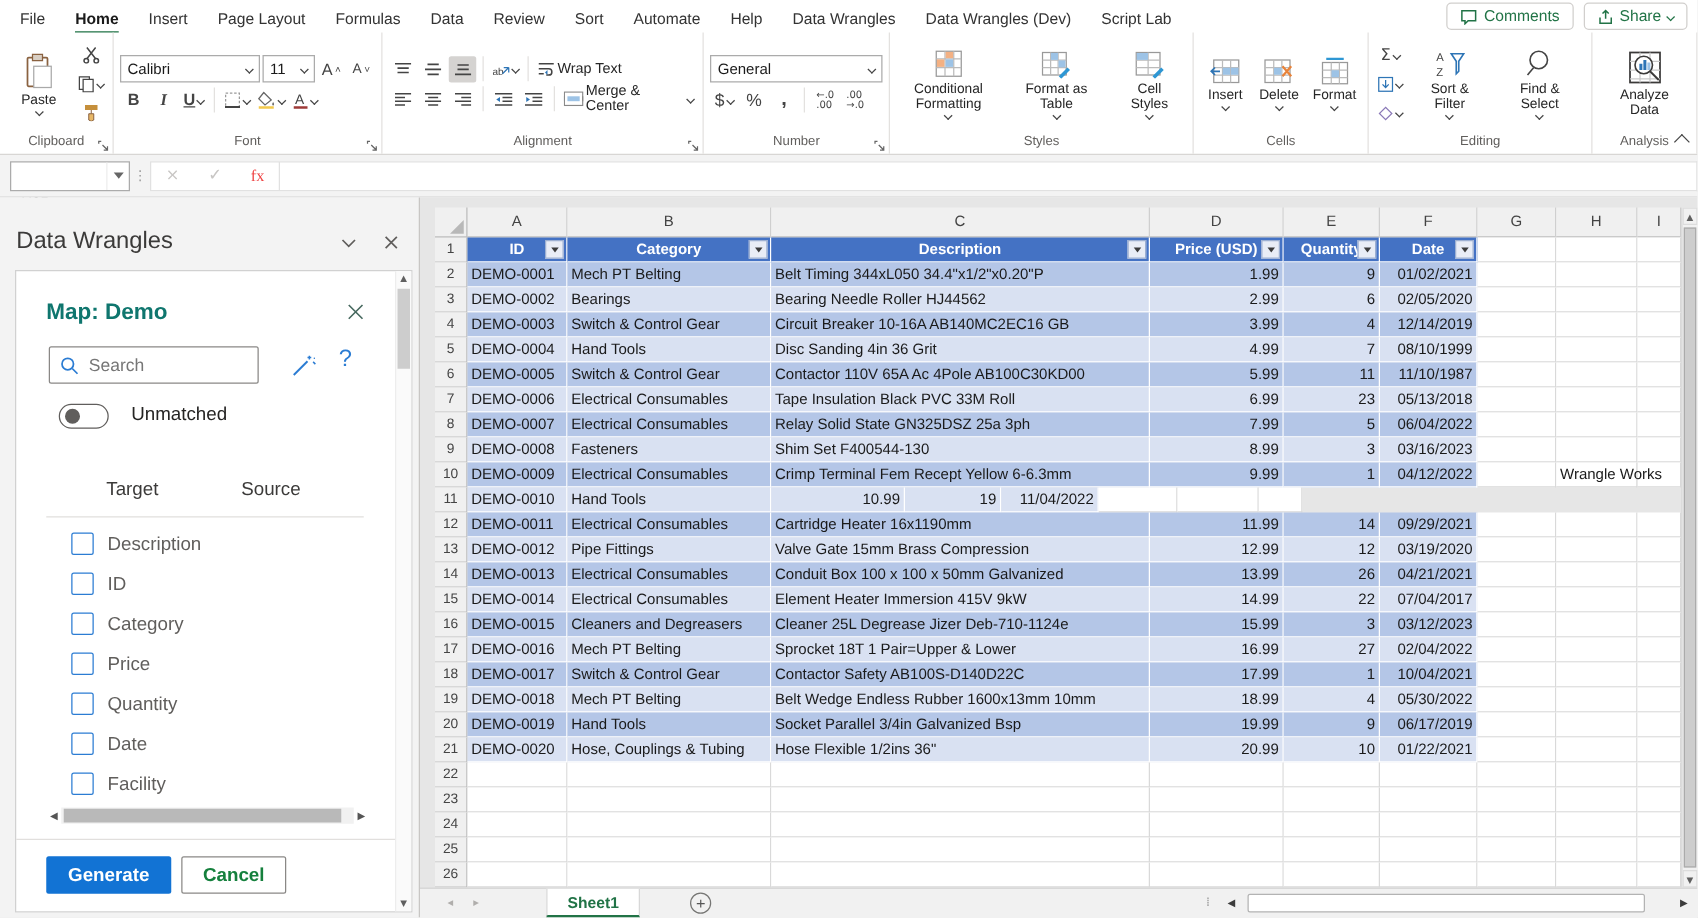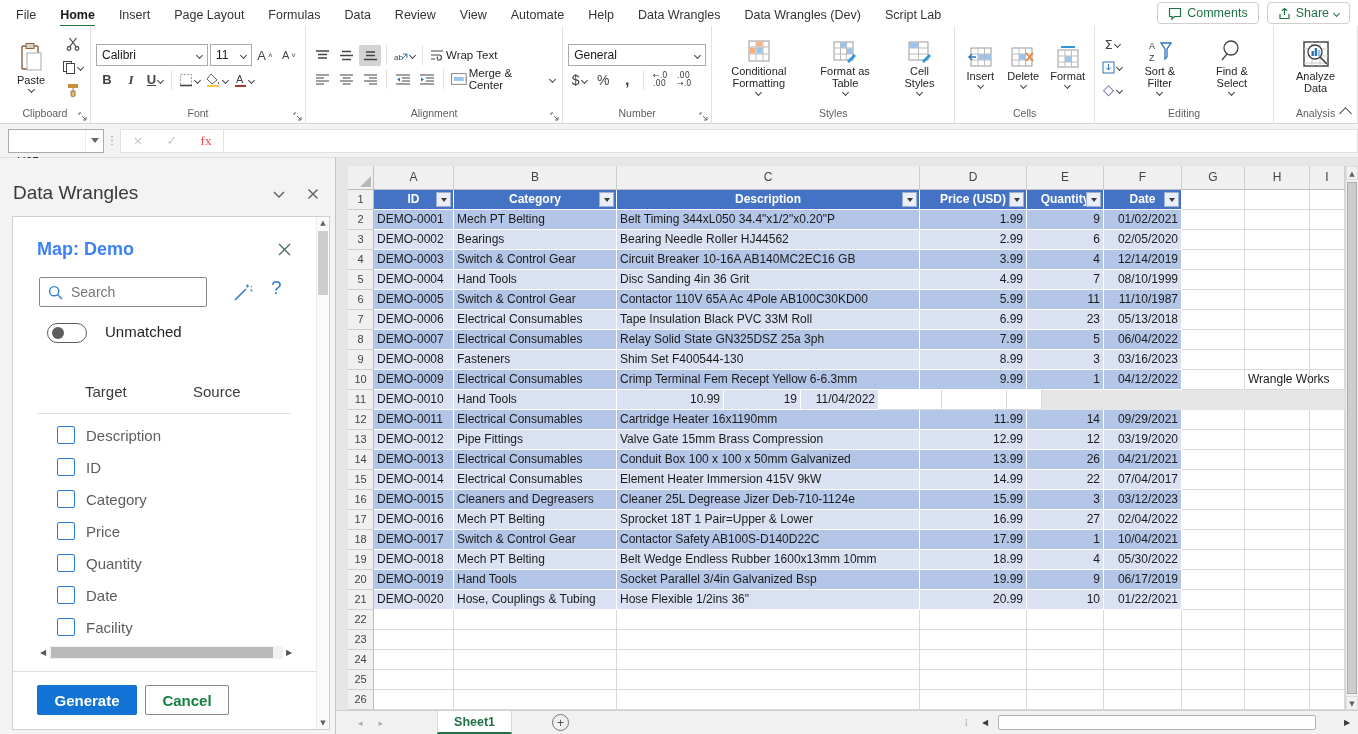--- a/index.html
+++ b/index.html
@@ -50,21 +50,21 @@
 
   
   #main { position:absolute; top:158px; left:0; width:1358px; height:576px; background:#e6e6e6; }
 
   
   #taskpane { position:absolute; left:0; top:0; width:336px; height:576px; background:#f3f3f3; border-right:1px solid #c8c6c4; }
   .tp-header { position:absolute; top:24px; left:13px; right:8px; height:28px; }
   .tp-title { font-size:19px; color:#3b3a39; }
   .tp-hicon { position:absolute; top:4px; }
   .tp-card { position:absolute; left:12px; top:58px; width:318px; height:514px; background:#fff; border:1px solid #d1d1d1; }
-  .card-title { position:absolute; left:24px; top:22px; font-size:18px; font-weight:bold; color:#3b82f6; }
+  .card-title { position:absolute; left:24px; top:22px; font-size:18px; font-weight:bold; color:#0f766e; }
   .map-close { position:absolute; right:36px; top:24px; }
   .searchbox { position:absolute; left:26px; top:60px; width:168px; height:30px; border:1px solid #8a8886; border-radius:2px; display:flex; align-items:center; padding:0 8px; gap:8px; background:#fff; }
   .searchbox .ph { color:#767676; font-size:14px; }
   .wand { position:absolute; left:220px; top:66px; }
   .help-q { position:absolute; left:258px; top:60px; font-size:19px; color:#2b7cd3; }
   .toggle { position:absolute; left:34px; top:106px; width:40px; height:20px; border:1px solid #605e5c; border-radius:10px; background:#fff; }
   .toggle .knob { position:absolute; left:4px; top:3px; width:12px; height:12px; border-radius:50%; background:#605e5c; }
   .toggle-label { position:absolute; left:92px; top:106px; font-size:15px; color:#252423; }
   .col-target { position:absolute; left:72px; top:166px; font-size:15px; color:#3b3a39; }
   .col-source { position:absolute; left:180px; top:166px; font-size:15px; color:#3b3a39; }
@@ -127,21 +127,21 @@
 
 <div id="ribbon-tabs">
   <div id="tabs" style="display:flex;">
       <div class="rtab"><span>File</span></div>
       <div class="rtab active"><span>Home</span></div>
       <div class="rtab"><span>Insert</span></div>
       <div class="rtab"><span>Page Layout</span></div>
       <div class="rtab"><span>Formulas</span></div>
       <div class="rtab"><span>Data</span></div>
       <div class="rtab"><span>Review</span></div>
-      <div class="rtab"><span>View</span></div>
+      <div class="rtab"><span>Sort</span></div>
       <div class="rtab"><span>Automate</span></div>
       <div class="rtab"><span>Help</span></div>
       <div class="rtab"><span>Data Wrangles</span></div>
       <div class="rtab"><span>Data Wrangles (Dev)</span></div>
       <div class="rtab"><span>Script Lab</span></div>
     </div>
   <div id="tab-right">
     <div class="top-btn">
       <svg width="14" height="13" viewBox="0 0 14 13">
           <path d="M1.5 1.5h11v8h-6l-2.5 2.5v-2.5h-2.5z" fill="none" stroke="#217346" stroke-width="1.2"></path>

